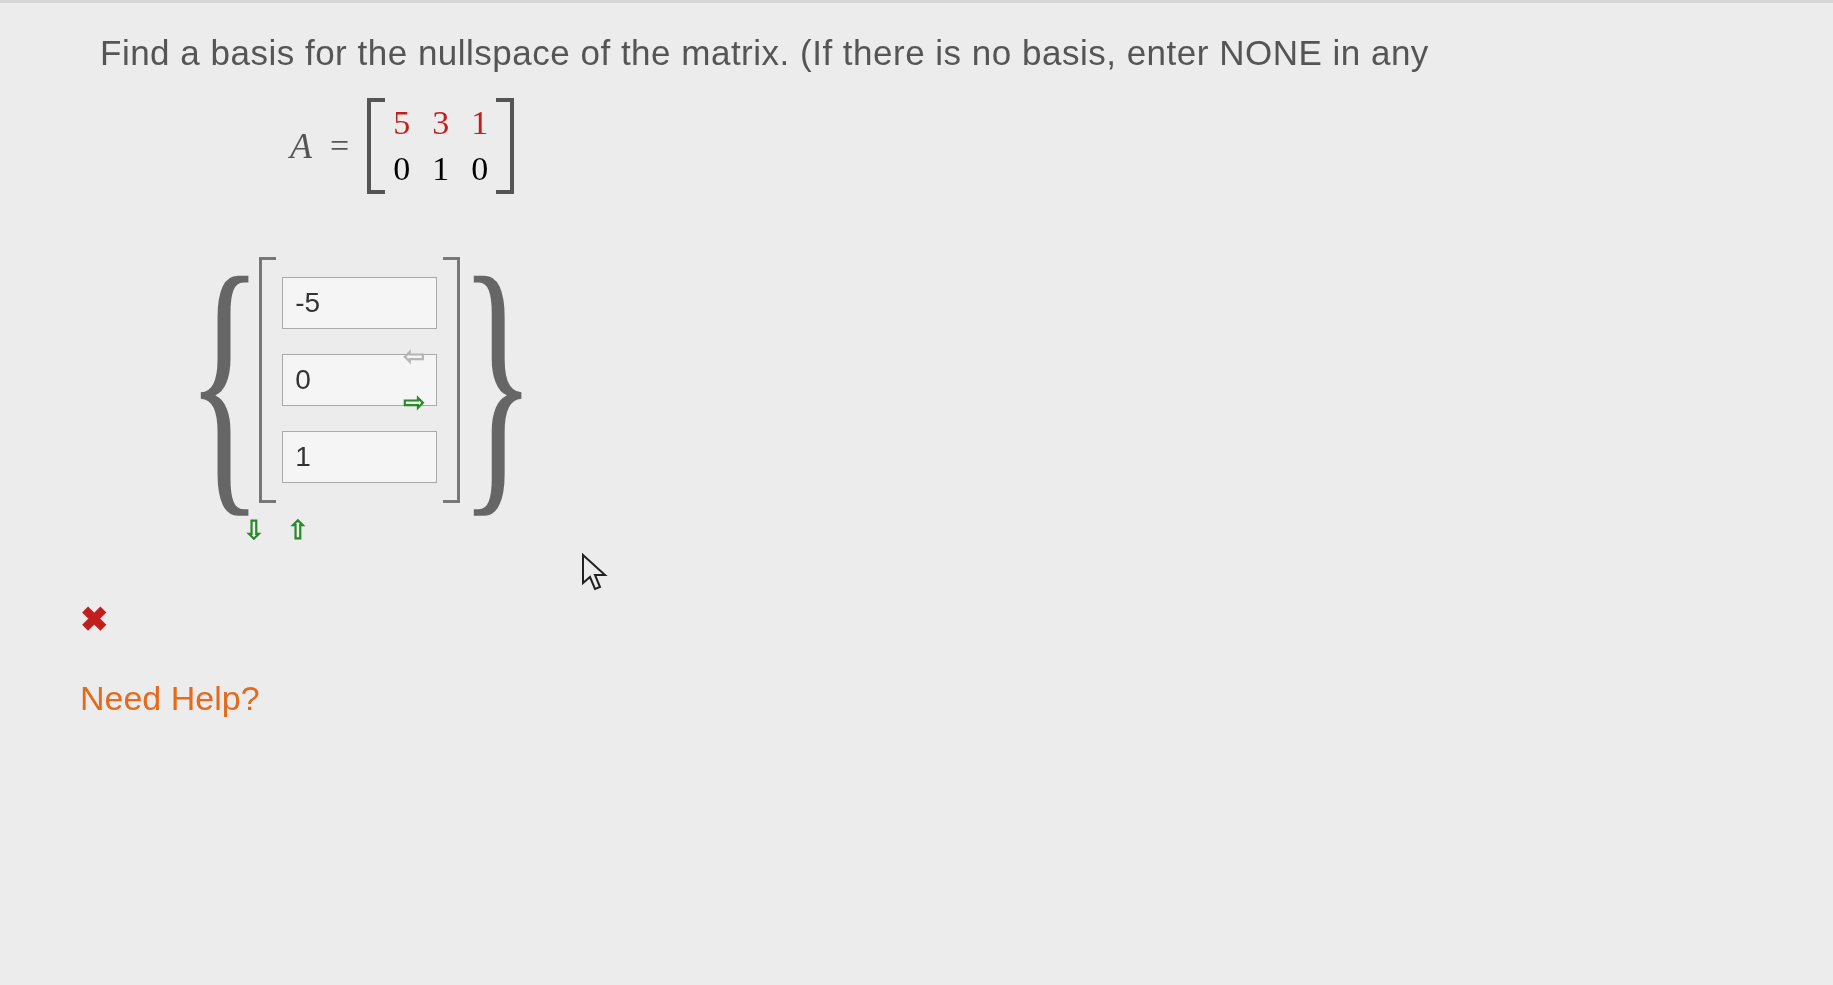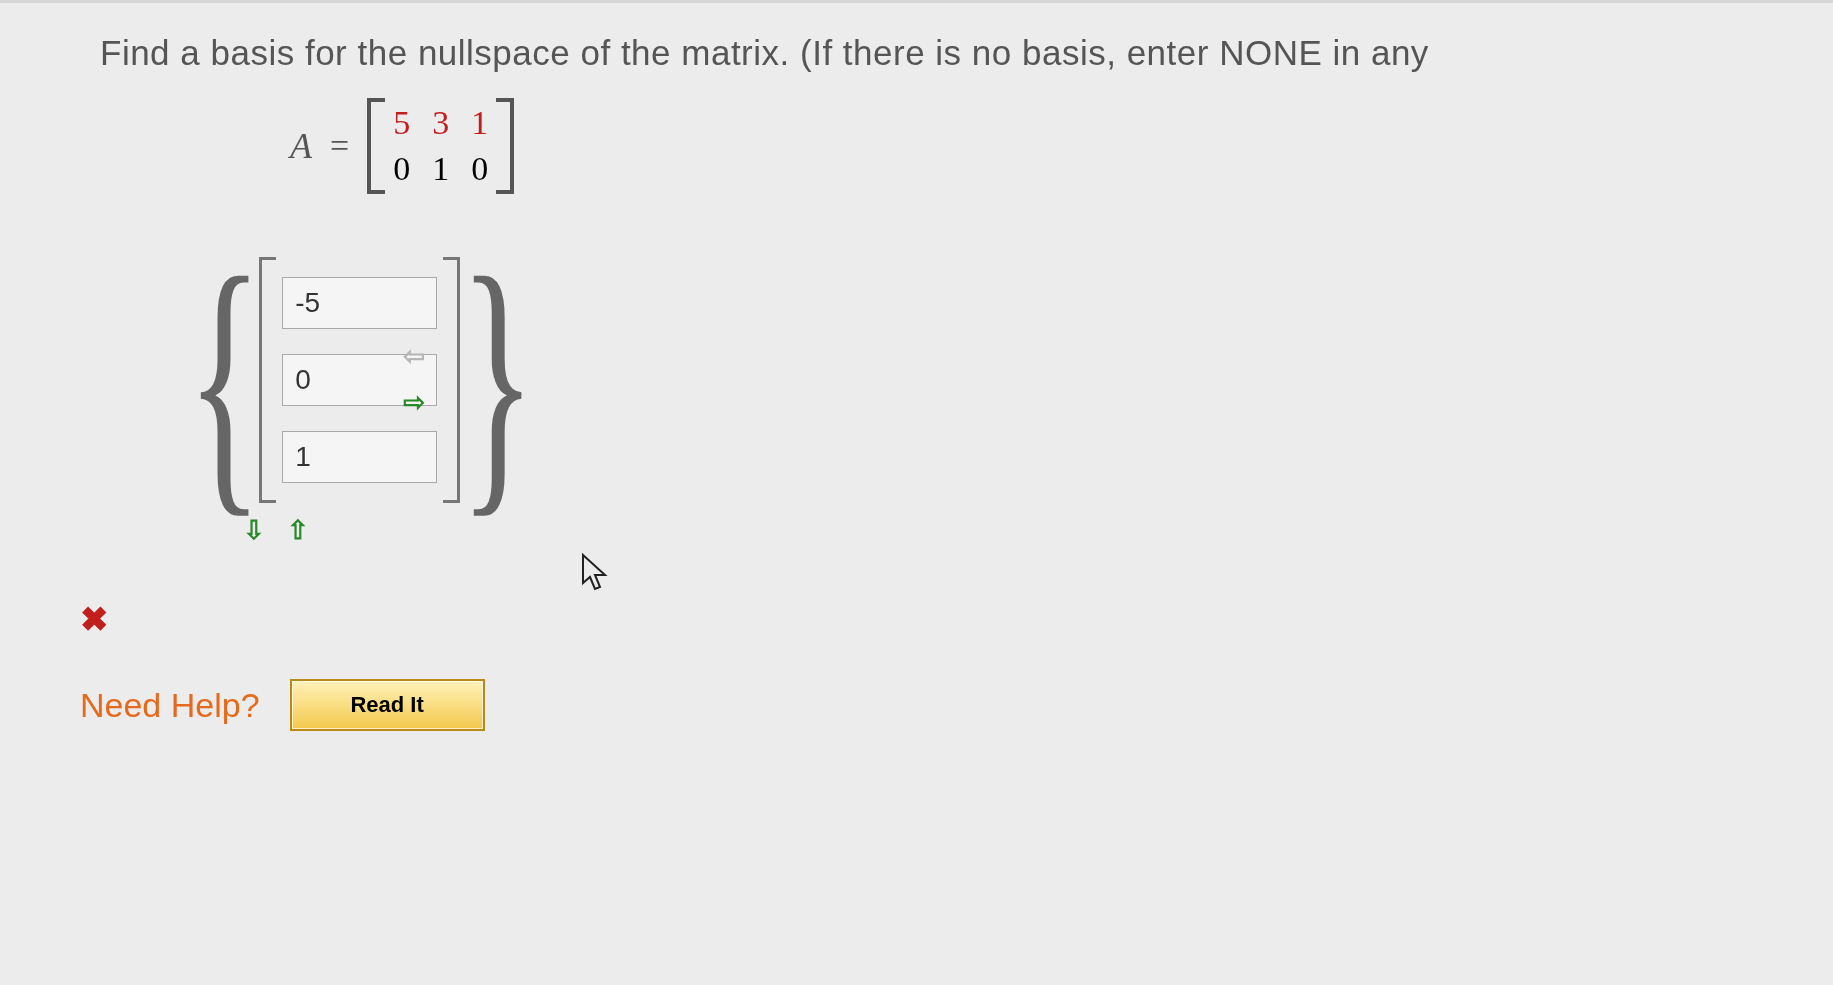--- a/index.html
+++ b/index.html
@@ -176,21 +176,20 @@
   .x-icon {
     font-size: 34px;
     font-weight: bold;
     color: #c21e1e;
     font-family: Arial, sans-serif;
   }
 
   .help-row {
     margin-top: 40px;
     display: flex;
-    align-items: center;
     gap: 30px;
     margin-left: -20px;
   }
   .help-label {
     font-size: 34px;
     color: #e56a1c;
     font-family: Verdana, sans-serif;
   }
   .help-btn {
     display: inline-flex;
@@ -263,16 +262,15 @@
       <path d="M3 2 L3 30 L10 24 L15 36 L20 34 L15 22 L25 22 Z" fill="none" stroke="#222" stroke-width="2"></path>
     </svg>
   </span>
 
   <div class="wrong-mark">
     <span class="x-icon">✖</span>
   </div>
 
   <div class="help-row">
     <span class="help-label">Need Help?</span>
-    <button class="help-btn">Read It</button>
   </div>
 
 </div>
 
 </body></html>

